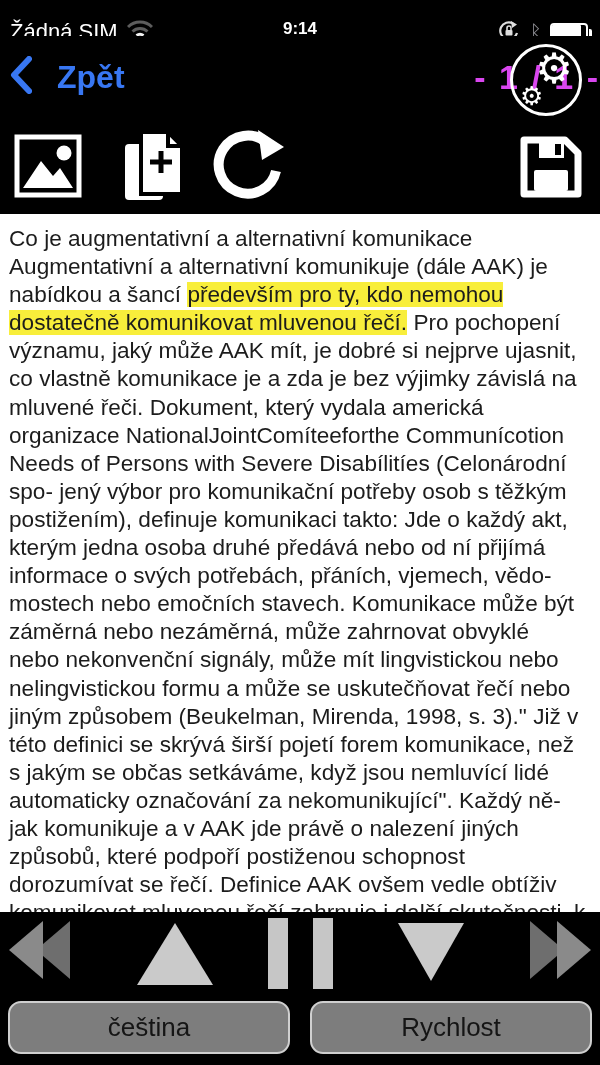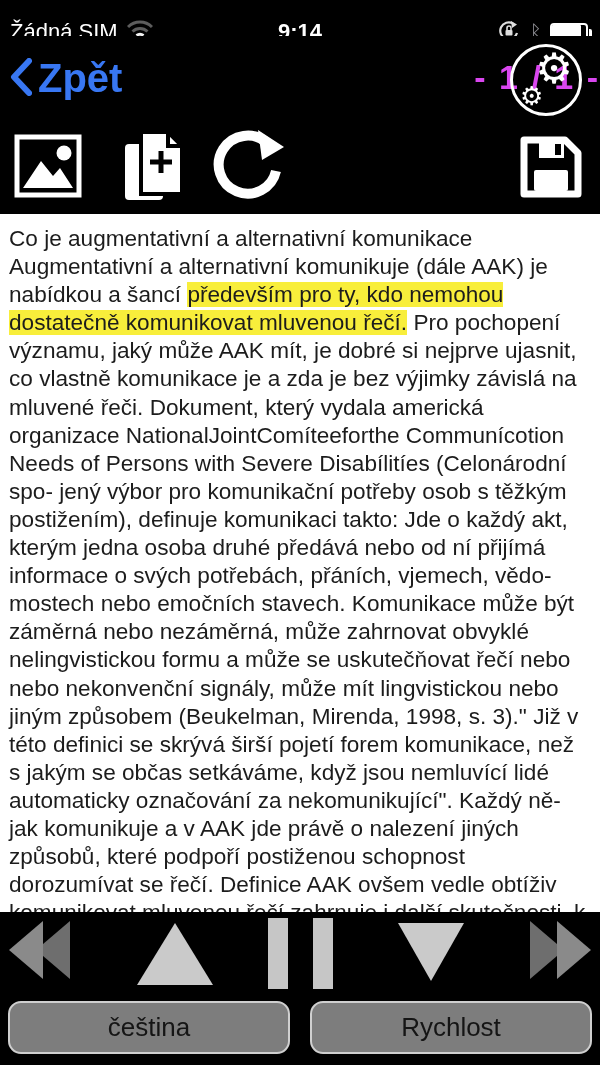--- a/index.html
+++ b/index.html
@@ -6,33 +6,33 @@
   html,body { width:600px; height:1065px; background:#000; overflow:hidden;
     font-family:"Liberation Sans","DejaVu Sans",sans-serif; }
   .screen { position:relative; width:600px; height:1065px; background:#000; }
 
   
   .statusbar { position:absolute; top:15px; left:0; width:600px; height:36px;
     background:#000; color:#fff; }
   .sb-left { position:absolute; left:10px; top:4px; display:flex; align-items:center; gap:9px; }
   .carrier { font-size:22px; color:#fff; }
   .sb-time { position:absolute; left:0; right:0; top:4px; text-align:center;
-    font-size:22px; font-weight:bold; color:#fff; }
+    font-size:17px; font-weight:bold; color:#fff; }
   .sb-right { position:absolute; right:8px; top:4px; display:flex; align-items:center; gap:8px; height:28px; }
   .bt-glyph { font-size:21px; color:#8b8b90; line-height:1; font-family:"DejaVu Sans",sans-serif; }
   .battery { position:relative; width:42px; height:21px; }
   .batt-body { position:absolute; left:0; top:0; width:38px; height:21px;
     border:2px solid #fff; border-radius:4px; }
   .batt-fill { position:absolute; left:2px; top:2px; width:29px; height:13px; background:#fff; border-radius:1px; }
   .batt-tip { position:absolute; right:0; top:6px; width:3px; height:9px; background:#fff; border-radius:0 2px 2px 0; }
 
   
   .navbar { position:absolute; top:36px; left:0; width:600px; height:84px; background:#000; }
   .back-btn { position:absolute; left:10px; top:20px; display:flex; align-items:center; gap:6px; cursor:pointer; }
-  .back-label { color:#3877f3; font-size:40px; font-weight:bold; }
+  .back-label { color:#3877f3; font-size:32px; font-weight:bold;margin-left:19px; }
   .nav-title { position:absolute; left:0; right:0; top:22px; text-align:right;
     color:#d946ef; font-size:34px; font-weight:bold; letter-spacing:2px; }
   .settings-btn { position:absolute; right:18px; top:8px; width:72px; height:72px;
     border:3px solid #fff; border-radius:50%; cursor:pointer; }
   .gear-big { position:absolute; right:6px; top:1px; font-size:42px; color:#fff; line-height:1;
     font-family:"DejaVu Sans",sans-serif; }
   .gear-small { position:absolute; left:7px; bottom:4px; font-size:26px; color:#fff; line-height:1;
     font-family:"DejaVu Sans",sans-serif; }
 
   
@@ -166,22 +166,22 @@
       <div class="tline"><span>co vlastně komunikace je a zda je bez výjimky závislá na</span></div>
       <div class="tline"><span>mluvené řeči. Dokument, který vydala americká</span></div>
       <div class="tline"><span>organizace NationalJointComíteeforthe Communícotion</span></div>
       <div class="tline"><span>Needs of Persons with Severe Disabílitíes (Celonárodní</span></div>
       <div class="tline"><span>spo- jený výbor pro komunikační potřeby osob s těžkým</span></div>
       <div class="tline"><span>postižením), definuje komunikaci takto: Jde o každý akt,</span></div>
       <div class="tline"><span>kterým jedna osoba druhé předává nebo od ní přijímá</span></div>
       <div class="tline"><span>informace o svých potřebách, přáních, vjemech, vědo-</span></div>
       <div class="tline"><span>mostech nebo emočních stavech. Komunikace může být</span></div>
       <div class="tline"><span>záměrná nebo nezáměrná, může zahrnovat obvyklé</span></div>
+      <div class="tline"><span>nebo nekonvenční signály, může mít lingvistickou nebo</span></div>
       <div class="tline"><span>nelingvistickou formu a může se uskutečňovat řečí nebo</span></div>
-      <div class="tline"><span>nebo nekonvenční signály, může mít lingvistickou nebo</span></div>
       <div class="tline"><span>jiným způsobem (Beukelman, Mirenda, 1998, s. 3)." Již v</span></div>
       <div class="tline"><span>této definici se skrývá širší pojetí forem komunikace, než</span></div>
       <div class="tline"><span>s jakým se občas setkáváme, když jsou nemluvící lidé</span></div>
       <div class="tline"><span>automaticky označování za nekomunikující". Každý ně-</span></div>
       <div class="tline"><span>jak komunikuje a v AAK jde právě o nalezení jiných</span></div>
       <div class="tline"><span>způsobů, které podpoří postiženou schopnost</span></div>
       <div class="tline"><span>dorozumívat se řečí. Definice AAK ovšem vedle obtíživ</span></div>
       <div class="tline"><span>komunikovat mluvenou řečí zahrnuje i další skutečnosti, k</span></div>
     </div>
 

